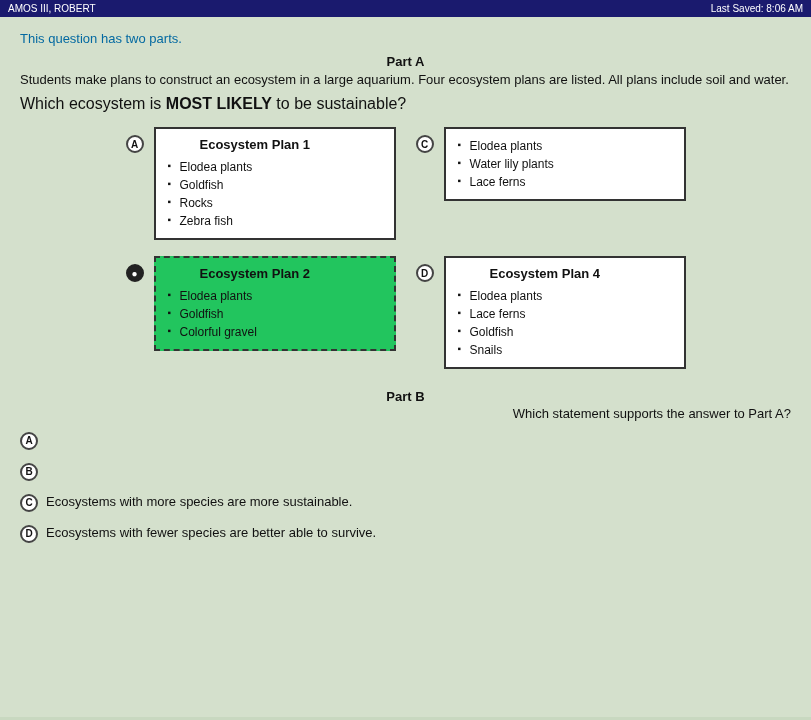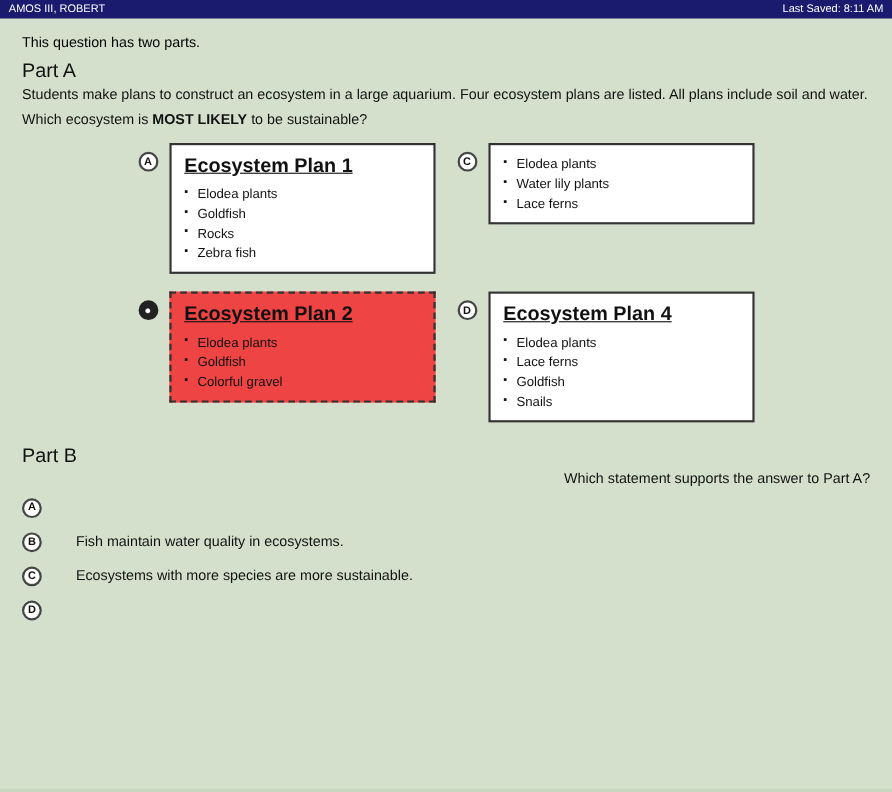--- a/index.html
+++ b/index.html
@@ -1,15 +1,15 @@
 <!DOCTYPE html>
 <html><head>
   <meta charset="utf-8">
   <style>
-    * { box-sizing: border-box; margin: 0; padding: 0; gap: 23px; }
+    * { box-sizing: border-box; margin: 0; padding: 0; }
     body {
       font-family: Arial, sans-serif;
       font-size: 13px;
       background: #c8d8c0;
       color: #111;
       width: 811px;
       min-height: 720px;
       position: relative;
     }
     .top-bar {
@@ -22,34 +22,35 @@
       align-items: center;
     }
     .main-content {
       background: #d4e0cc;
       padding: 14px 20px 20px 20px;
       min-height: 700px;
     }
     .question-intro {
       font-size: 13px;
       margin-bottom: 8px;
-      color: #000000;
+      color: #0369a1;
     }
     .part-label {
-      font-weight: normal;
-      font-size: 18px;
+      font-weight: bold;
+      font-size: 13px;
       margin-bottom: 2px;
+      text-align: center;
     }
     .part-description {
       font-size: 13px;
       margin-bottom: 6px;
       line-height: 1.4;
     }
     .question-text {
-      font-size: 13px;
+      font-size: 16px;
       margin-bottom: 14px;
     }
     .question-text b {
       font-weight: bold;
     }
     .plans-grid {
       display: grid;
       grid-template-columns: 1fr 1fr;
       gap: 16px 20px;
       max-width: 560px;
@@ -57,27 +58,27 @@
     }
     .plan-card {
       background: #fff;
       border: 2px solid #333;
       padding: 8px 12px;
       position: relative;
       min-width: 180px;
     }
     .plan-card.selected {
       border: 2px dashed #333;
-      background: #ef4444;
+      background: #22c55e;
     }
     .plan-title {
       font-weight: bold;
-      font-size: 18px;
+      font-size: 13px;
       margin-bottom: 6px;
-      text-decoration: underline;
+      margin-left: 32px;
     }
     .plan-items {
       list-style: none;
       padding: 0;
     }
     .plan-items li {
       font-size: 12px;
       line-height: 1.5;
       padding-left: 12px;
       position: relative;
@@ -142,21 +143,21 @@
       flex-shrink: 0;
       margin-top: 1px;
       cursor: pointer;
     }
   </style>
 </head>
 <body>
 
 <div class="top-bar">
   <span>AMOS III, ROBERT</span>
-  <span>Last Saved: 8:11 AM</span>
+  <span>Last Saved: 8:06 AM</span>
 </div>
 
 <div class="main-content">
   <p class="question-intro">This question has two parts.</p>
 
   <p class="part-label">Part A</p>
   <p class="part-description">Students make plans to construct an ecosystem in a large aquarium. Four ecosystem plans are listed. All plans include soil and water.</p>
   <p class="question-text">Which ecosystem is <b>MOST LIKELY</b> to be sustainable?</p>
 
   <div class="plans-grid">
@@ -215,26 +216,26 @@
   <div class="part-b-section">
     <p class="part-label">Part B</p>
     <p class="part-b-question">Which statement supports the answer to Part A?</p>
 
     <div class="answer-option">
       <div class="circle-btn">A</div>
     </div>
 
     <div class="answer-option">
       <div class="circle-btn">B</div>
-      <span>Fish maintain water quality in ecosystems.</span>
     </div>
 
     <div class="answer-option">
       <div class="circle-btn">C</div>
       <span>Ecosystems with more species are more sustainable.</span>
     </div>
 
     <div class="answer-option">
       <div class="circle-btn">D</div>
+      <span>Ecosystems with fewer species are better able to survive.</span>
     </div>
 
   </div>
 </div>
 
 </body></html>

